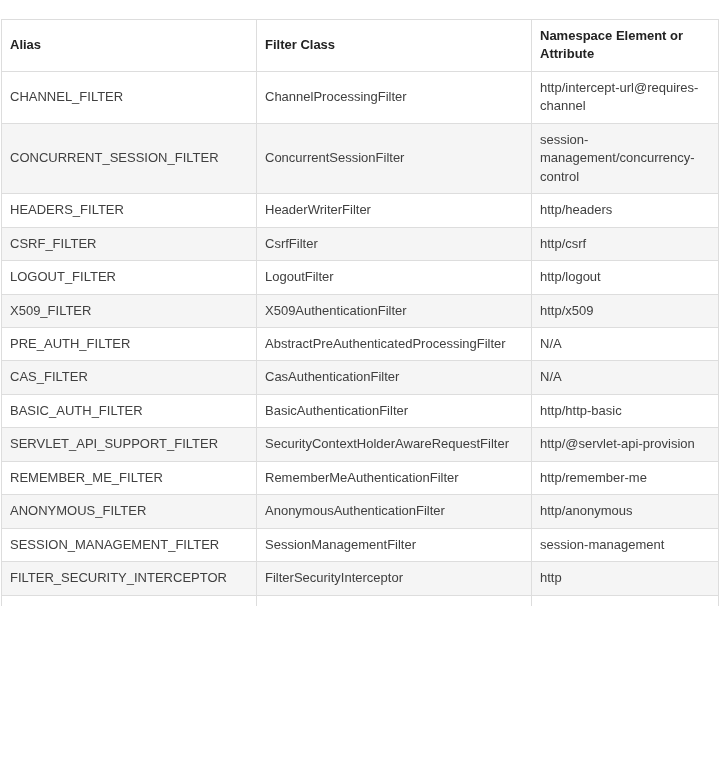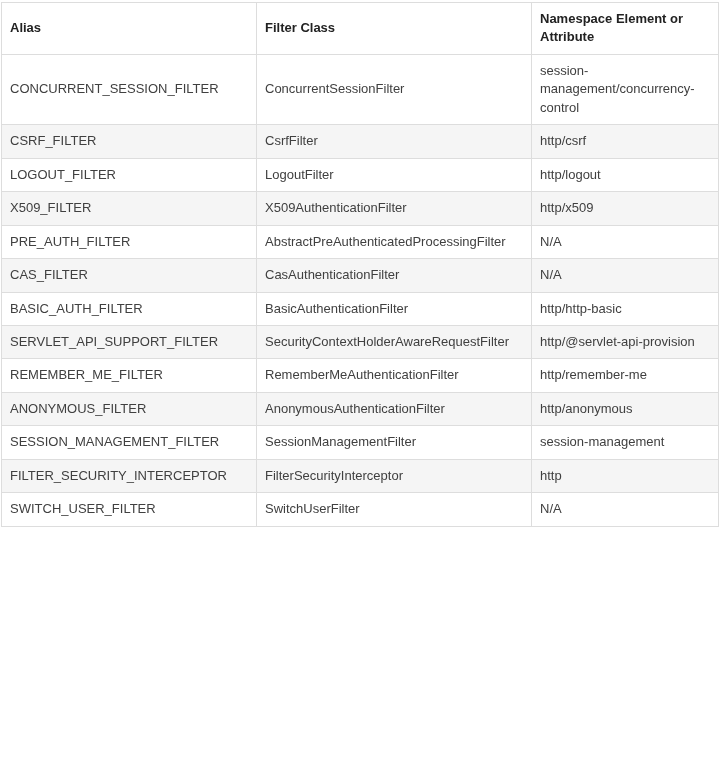--- a/index.html
+++ b/index.html
@@ -5,21 +5,21 @@
   html, body {
     margin: 0;
     padding: 0;
     background: #ffffff;
     font-family: "Liberation Sans", sans-serif;
   }
   .page {
     width: 720px;
     height: 606px;
     box-sizing: border-box;
-    padding: 2px 1px;
+    padding: 19px 1px;
     overflow: hidden;
   }
   table.filters-table {
     border-collapse: collapse;
     table-layout: fixed;
     width: 717px;
     font-size: 13px;
     color: #404040;
   }
   table.filters-table th,
@@ -59,23 +59,33 @@
     </colgroup>
     <thead>
       <tr>
         <th>Alias</th>
         <th>Filter Class</th>
         <th>Namespace Element or Attribute</th>
       </tr>
     </thead>
     <tbody>
         <tr>
+          <td>CHANNEL_FILTER</td>
+          <td>ChannelProcessingFilter</td>
+          <td>http/intercept-url@requires-channel</td>
+        </tr>
+        <tr>
           <td>CONCURRENT_SESSION_FILTER</td>
           <td>ConcurrentSessionFilter</td>
           <td>session-management/concurrency-control</td>
+        </tr>
+        <tr>
+          <td>HEADERS_FILTER</td>
+          <td>HeaderWriterFilter</td>
+          <td>http/headers</td>
         </tr>
         <tr>
           <td>CSRF_FILTER</td>
           <td>CsrfFilter</td>
           <td>http/csrf</td>
         </tr>
         <tr>
           <td>LOGOUT_FILTER</td>
           <td>LogoutFilter</td>
           <td>http/logout</td>

